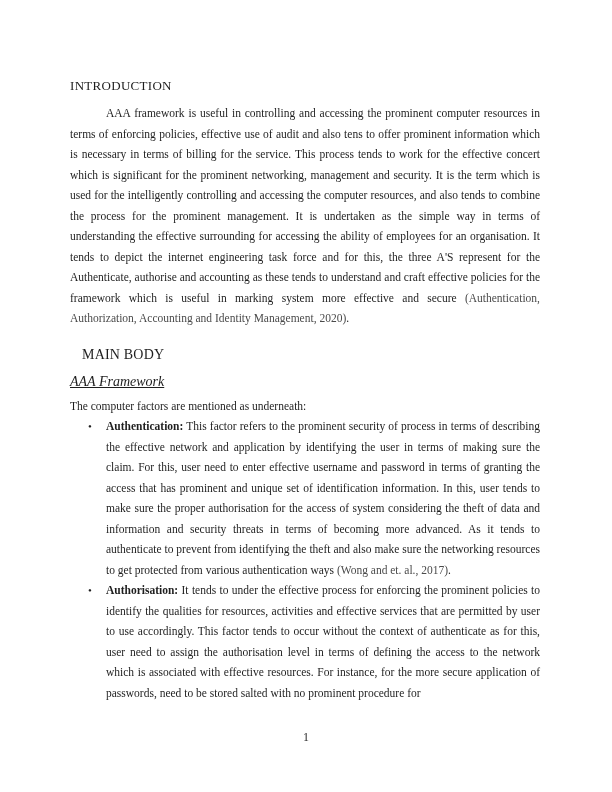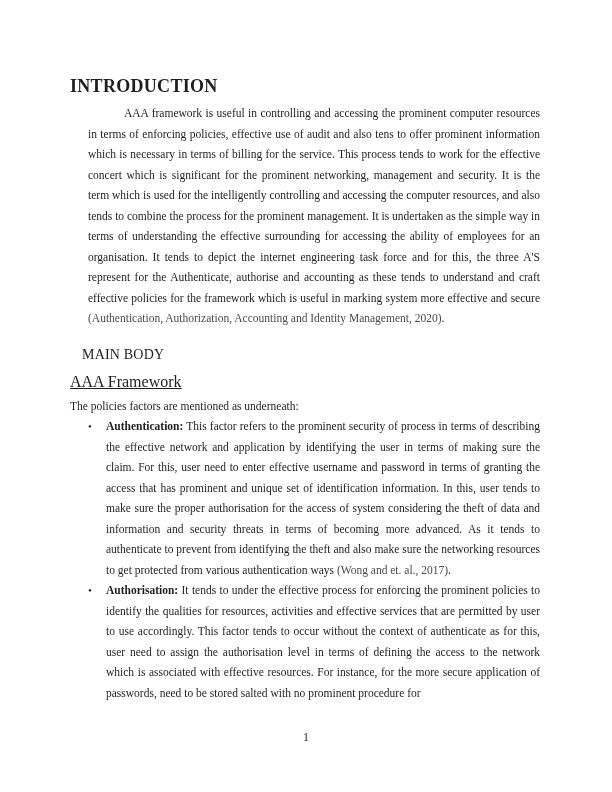--- a/index.html
+++ b/index.html
@@ -12,49 +12,49 @@
     width: 612px;
     height: 792px;
     background: #ffffff;
     box-sizing: border-box;
     padding: 78px 72px 0 70px;
     font-family: "Liberation Serif", "DejaVu Serif", serif;
     color: #1e1e1e;
     overflow: hidden;
   }
   .intro-heading {
-    font-size: 18px;
-    font-weight: bold;
+    font-size: 13px;
+    font-weight: normal;
     letter-spacing: 0.3px;
     margin: 0 0 9px 0;
     line-height: 16px;
   }
   .body-text {
     font-size: 11.5px;
     line-height: 20.5px;
     text-align: justify;
     margin: 0;
   }
   .first-indent {
     text-indent: 36px;
-    margin-left: 18px;
   }
   .main-body-heading {
     font-size: 14px;
     font-weight: normal;
     letter-spacing: 0.2px;
     margin: 17px 0 0 12px;
     line-height: 17px;
   }
   .section-heading {
-    font-size: 16px;
+    font-size: 14px;
     font-weight: normal;
     text-decoration: underline;
     margin: 11px 0 0 0;
     line-height: 15px;
+    font-style: italic;
   }
   .section-intro {
     margin-top: 7px;
   }
   ul.bullet-list {
     list-style: none;
     margin: 0;
     padding: 0;
   }
   ul.bullet-list li {
@@ -92,21 +92,21 @@
 <div class="page">
 
   <h1 class="intro-heading">INTRODUCTION</h1>
 
   <p class="body-text first-indent"><span>AAA  framework is useful in controlling and accessing the prominent computer resources in terms of enforcing policies, effective use of audit and also tens to offer prominent information which is necessary in terms of billing for the service. This process tends to work for the effective concert which is significant for the prominent networking, management and security. It is the term which is used for the intelligently controlling and accessing the computer resources, and also tends to combine the process for the prominent management. It is undertaken as the simple way in terms of understanding the effective surrounding for accessing the ability of employees for an organisation. It tends to depict the internet engineering task force and for this, the three A'S represent for the Authenticate, authorise and accounting as these tends to understand and craft effective policies for the framework which is useful in marking system more effective and secure </span><span class="citation">(Authentication, Authorization, Accounting and Identity Management, 2020)</span><span>.</span></p>
 
   <h2 class="main-body-heading">MAIN BODY</h2>
 
   <h3 class="section-heading">AAA Framework</h3>
 
-  <p class="body-text section-intro">The policies factors are mentioned as underneath:</p>
+  <p class="body-text section-intro">The computer factors are mentioned as underneath:</p>
 
   <ul class="bullet-list">
     <li><span class="bullet-marker">•</span><span class="bullet-lead">Authentication:</span><span> This factor refers to the prominent security of process in terms of describing the effective network and application by identifying the user in terms of making sure the claim. For this, user need to enter effective username and password in terms of granting the access that has prominent and unique set of identification information. In this, user tends to make sure the proper authorisation for the access of system considering the theft of data and information and security threats in terms of becoming more advanced. As it tends to authenticate to prevent from identifying the theft and also make sure the networking resources to get protected from various authentication ways </span><span class="citation">(Wong and et. al., 2017)</span><span>.</span></li>
     <li><span class="bullet-marker">•</span><span class="bullet-lead">Authorisation:</span><span> It tends to under the effective process for enforcing the prominent policies to identify the qualities for resources, activities and effective services that are permitted by user to use accordingly. This factor tends to occur without the context of authenticate as for this, user need to assign the authorisation level in terms of defining the access to the network which is associated with effective resources. For instance, for the more secure application of passwords, need to be stored salted with no prominent procedure for</span></li>
   </ul>
 
   <div class="page-number">1</div>
 
 </div>
 

